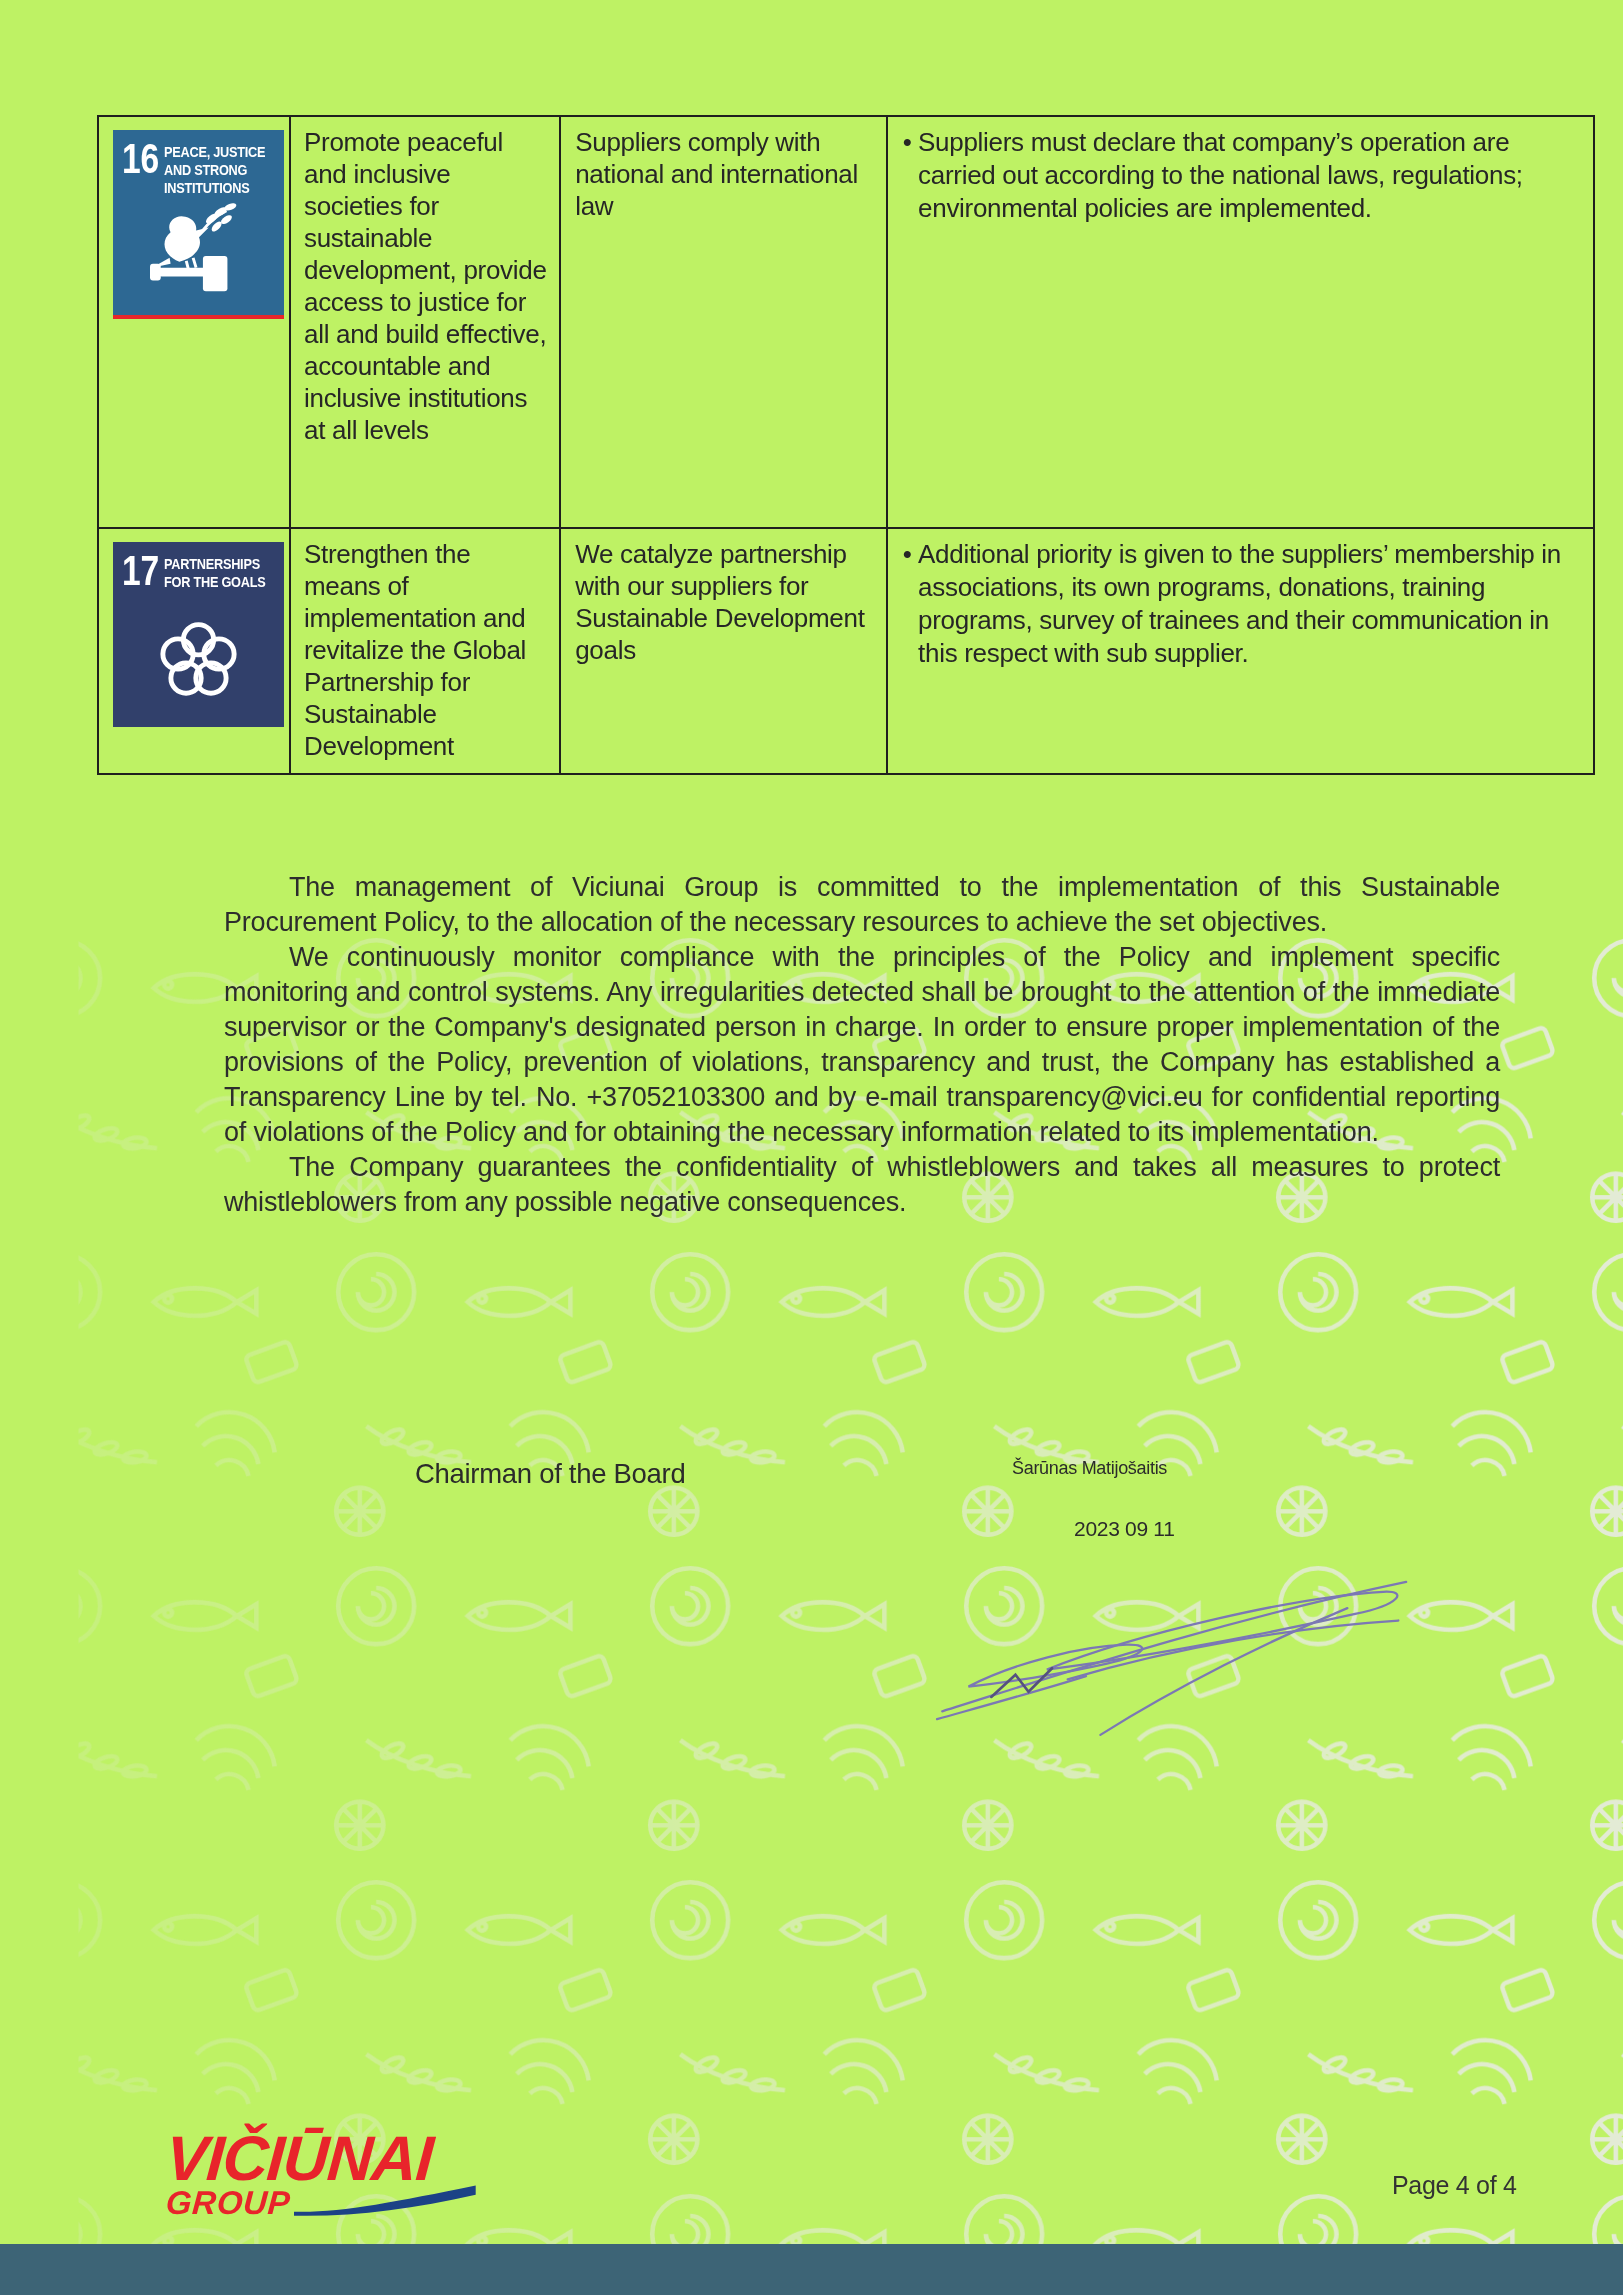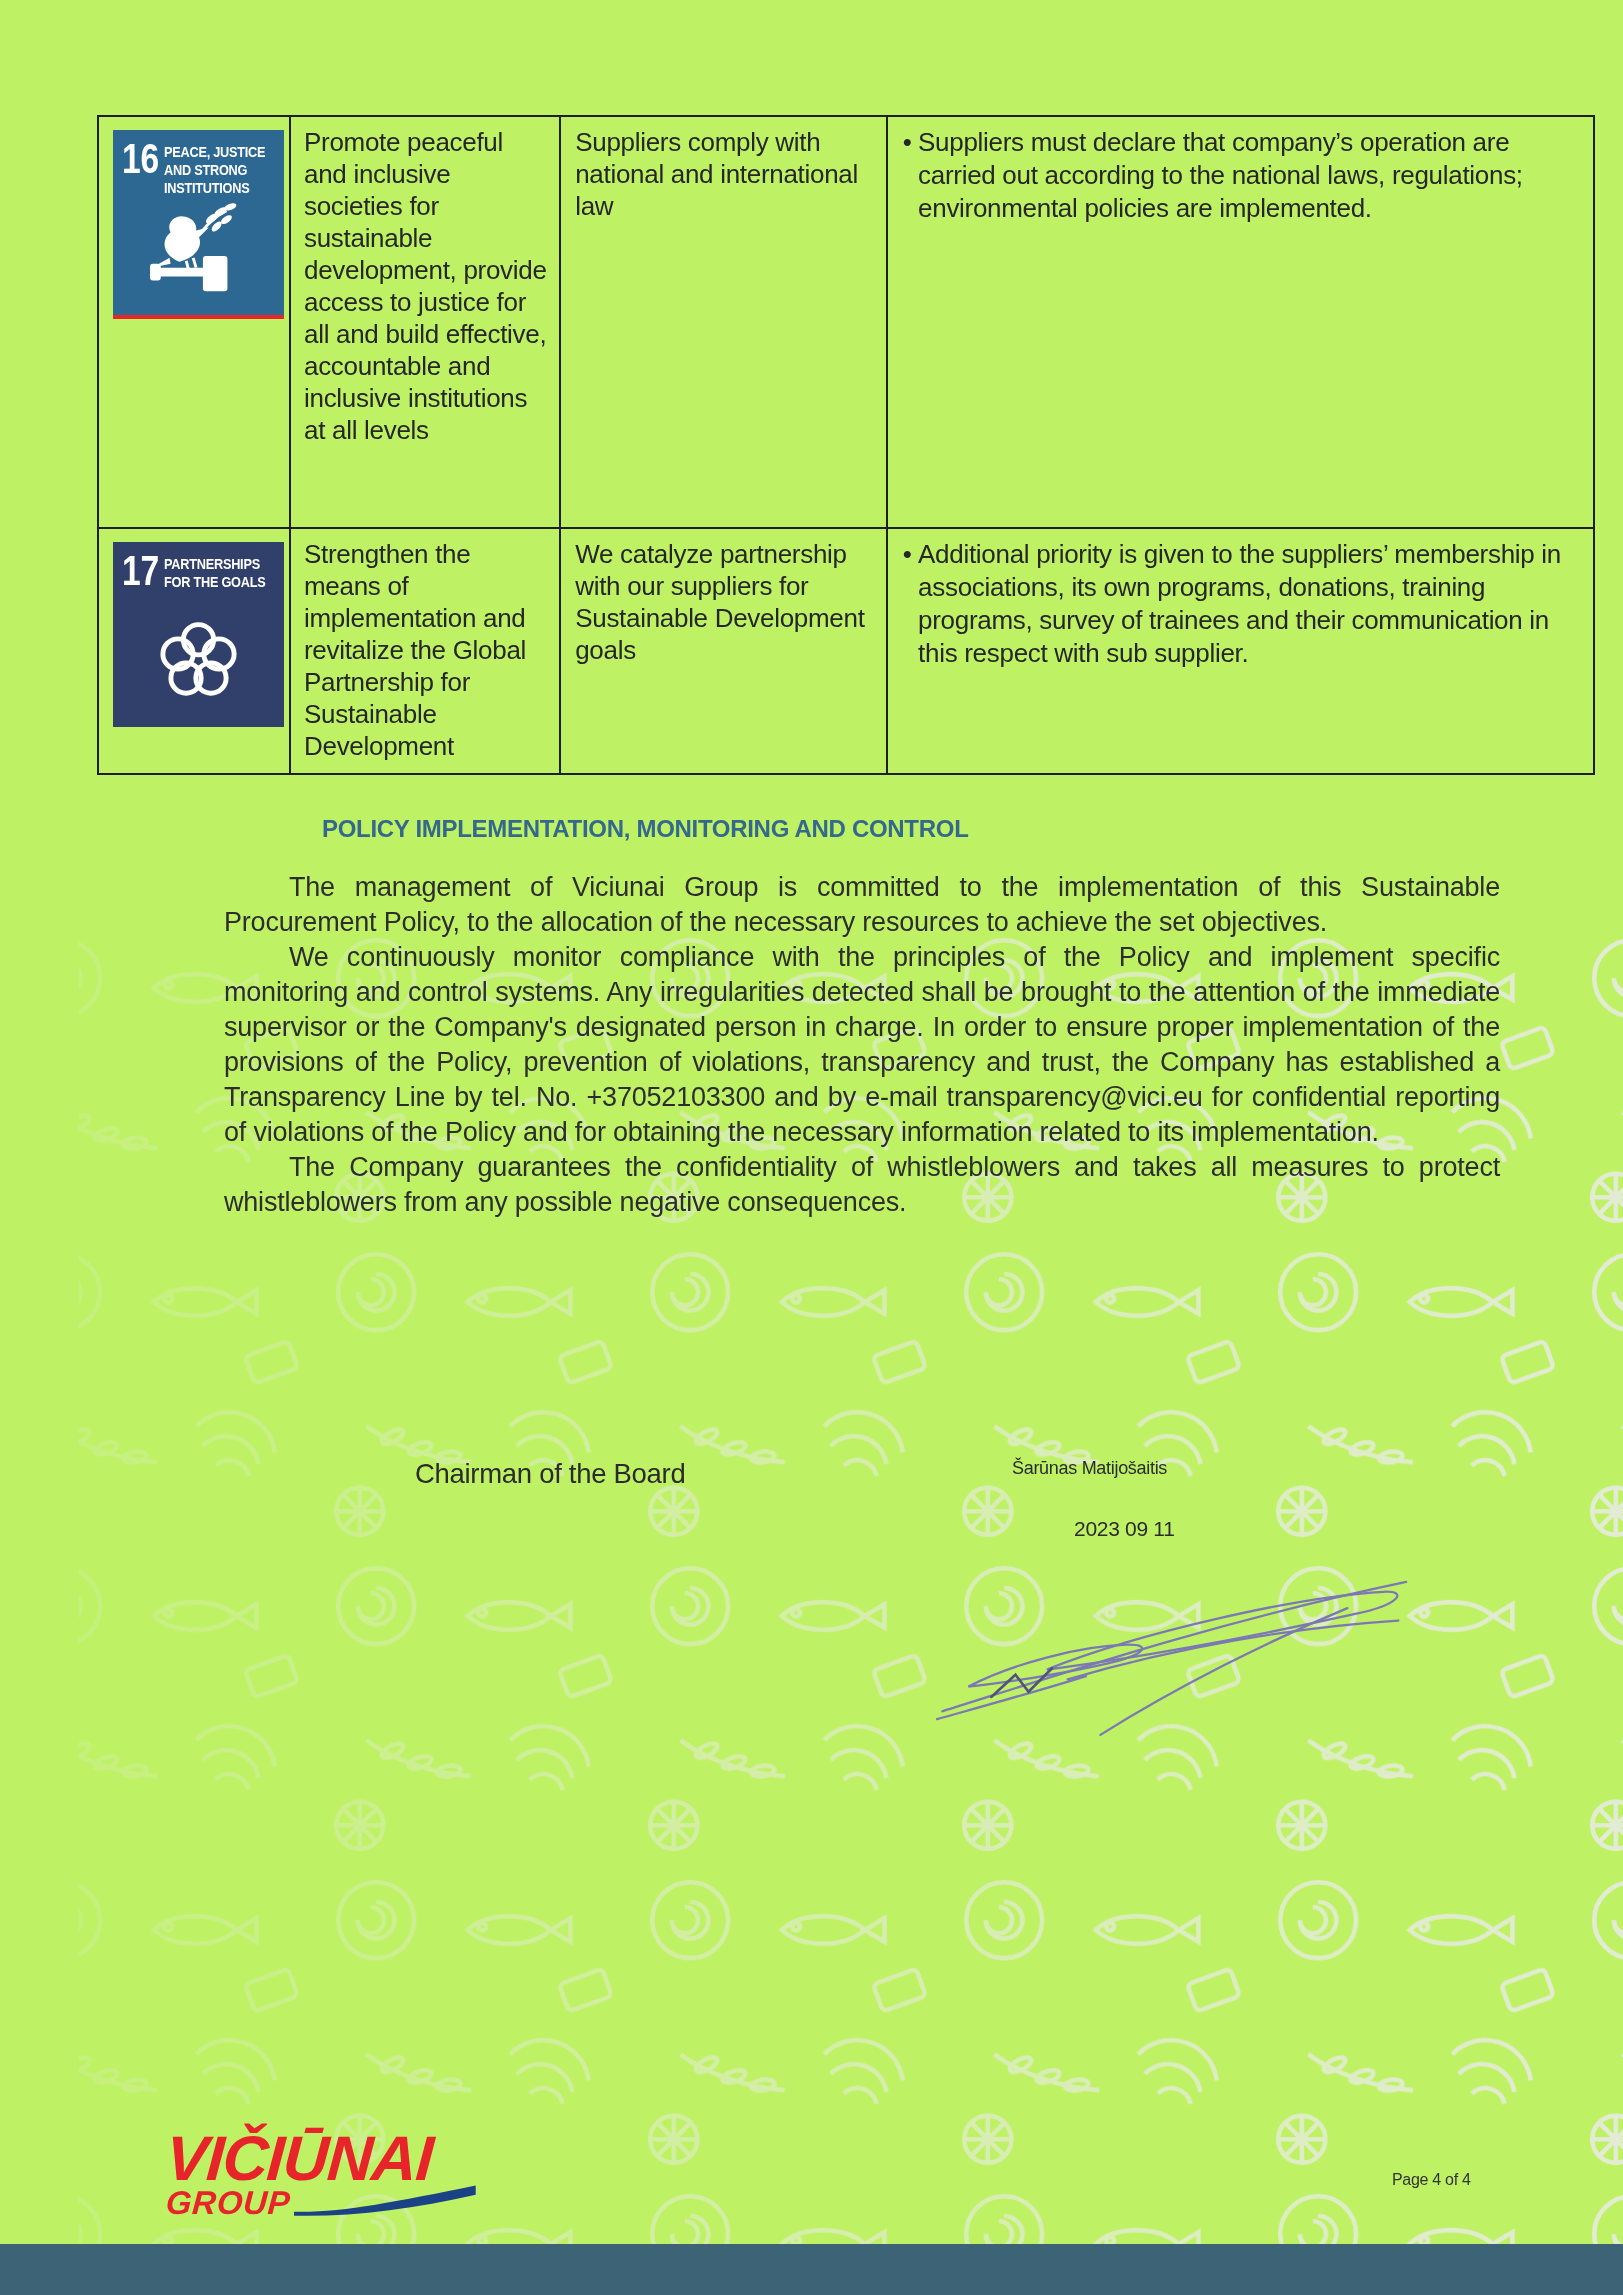--- a/index.html
+++ b/index.html
@@ -70,21 +70,21 @@
     font-style:italic; font-weight:bold; font-size:63px; line-height:60px;
     color:var(--logored,#e8242b); letter-spacing:-1.3px; transform:skewX(-4deg);
   }
   .logo-row2{display:flex; align-items:flex-end; margin-top:-5.2px;}
   .logo-group{
     font-style:italic; font-weight:bold; font-size:33px; line-height:34px;
     color:var(--logored,#e8242b); letter-spacing:0.7px; transform:skewX(-4deg);
   }
   .logo-swoosh{margin-left:3.9px; margin-bottom:1.3px;}
   .footer-title{position:absolute; left:818px; top:2171px; font-size:24px; color:#333; letter-spacing:-0.3px;}
-  .footer-page{position:absolute; left:1392px; top:2171px; font-size:16px; color:#333; letter-spacing:-0.3px;}
+  .footer-page{position:absolute; left:1392px; top:2171px; font-size:25px; color:#333; letter-spacing:-0.3px;}
   .footer-bar{position:absolute; left:0; top:2244px; width:1623px; height:51px; background:var(--bar,#3d6476);}
 </style>
 </head>
 <body>
 
 <div class="page" style="--tile16: #2d6893; --tile17: #31406b; --heading: #35688d; --bar: #3d6476; --logored: #e8242b; --swoosh: #1c4286; --redline: #e8262a; --ink: #7b78b4;">
 
   <svg class="watermark" width="1623" height="1328" viewBox="0 0 2481 2030">
     <defs>
       <pattern id="foods" width="480" height="480" patternUnits="userSpaceOnUse">
@@ -193,21 +193,20 @@
       <td class="c-bullets">
         <div class="bullet">
           <span class="dot"></span>
           <span class="btxt">Additional priority is given to the suppliers’ membership in associations, its own programs, donations, training programs, survey of trainees and their communication in this respect with sub supplier.</span>
         </div>
       </td>
     </tr>
   </tbody>
     </table>
 
-  <div class="sec-heading">POLICY IMPLEMENTATION, MONITORING AND CONTROL</div>
   <div class="bodytext">
     <p>The management of Viciunai Group is committed to the implementation of this Sustainable Procurement Policy, to the allocation of the necessary resources to achieve the set objectives.</p>
     <p>We continuously monitor compliance with the principles of the Policy and implement specific monitoring and control systems. Any irregularities detected shall be brought to the attention of the immediate supervisor or the Company's designated person in charge. In order to ensure proper implementation of the provisions of the Policy, prevention of violations, transparency and trust, the Company has established a Transparency Line by tel. No. +37052103300 and by e-mail transparency@vici.eu for confidential reporting of violations of the Policy and for obtaining the necessary information related to its implementation.</p>
     <p>The Company guarantees the confidentiality of whistleblowers and takes all measures to protect whistleblowers from any possible negative consequences.</p>
   </div>
 
   <div class="sig-role">Chairman of the Board</div>
   <div class="sig-name">Šarūnas Matijošaitis</div>
   <div class="sig-date">2023 09 11</div>
   <div class="sig-draw">

